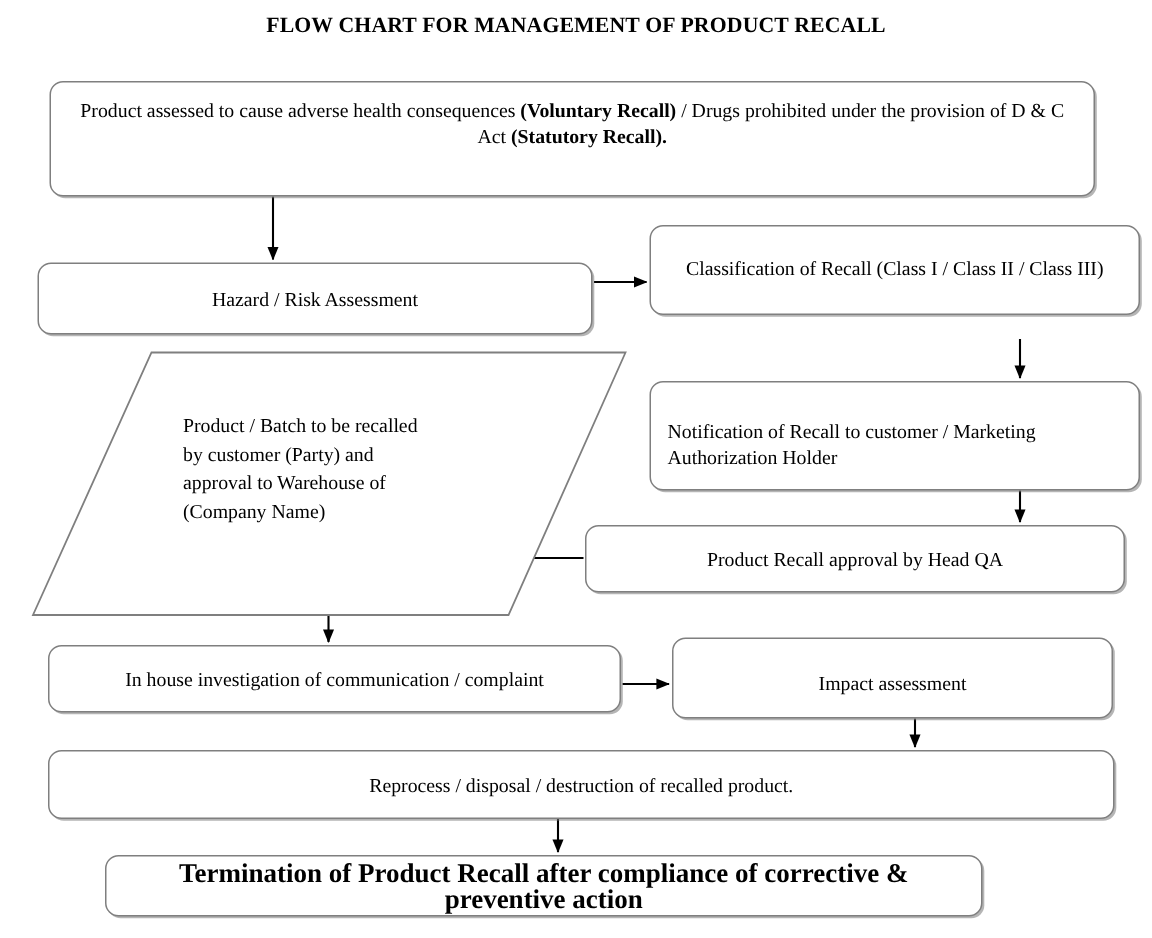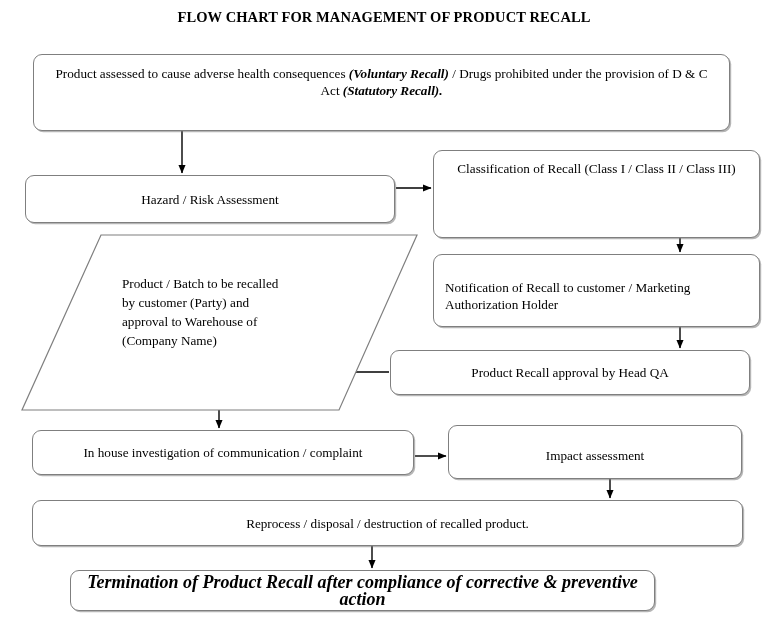--- a/index.html
+++ b/index.html
@@ -48,21 +48,21 @@
     padding: 7px 12px;
     font-size: 13.2px;
     line-height: 17px;
   }
   .node .txt { width: 100%; }
 
   .center-mid  { align-items: center;      justify-content: center; text-align: center; }
   .center-top  { align-items: flex-start;  justify-content: center; text-align: center; }
   .left-top    { align-items: flex-start;  justify-content: flex-start; text-align: left; }
 
-  .bold { font-weight: bold; font-style: italic; }
+  .bold { font-weight: bold; }
 
   
   .para-wrap {
     position: absolute;
     left: 16px;
     top: 232px;
     width: 410px;
     height: 182px;
   }
   .para-svg { position: absolute; left: 0; top: 0; }
@@ -117,21 +117,21 @@
   <div class="node center-top" style="left:33px; top:54px; width:697px; height:77px; padding-top:10px;">
     <div class="txt">
       <span>Product assessed to cause adverse health consequences </span><span class="bold">(Voluntary Recall)</span><span> / Drugs prohibited under the provision of D &amp; C Act </span><span class="bold">(Statutory Recall).</span>
     </div>
   </div>
 
   <div class="node center-mid" style="left:25px; top:175px; width:370px; height:48px;">
     <div class="txt">Hazard / Risk Assessment</div>
   </div>
 
-  <div class="node center-top" style="left:433px; top:150px; width:327px; height:88px; padding-top:9px;">
+  <div class="node center-top" style="left:433px; top:150px; width:327px; height:60px; padding-top:19px;">
     <div class="txt">Classification of Recall (Class I / Class II / Class III)</div>
   </div>
 
   <div class="node left-top" style="left:433px; top:254px; width:327px; height:73px; padding-top:24px; padding-left:11px;">
     <div class="txt">Notification of Recall to customer / Marketing Authorization Holder</div>
   </div>
 
   <div class="node center-mid" style="left:390px; top:350px; width:360px; height:45px;">
     <div class="txt">Product Recall approval by Head QA</div>
   </div>

